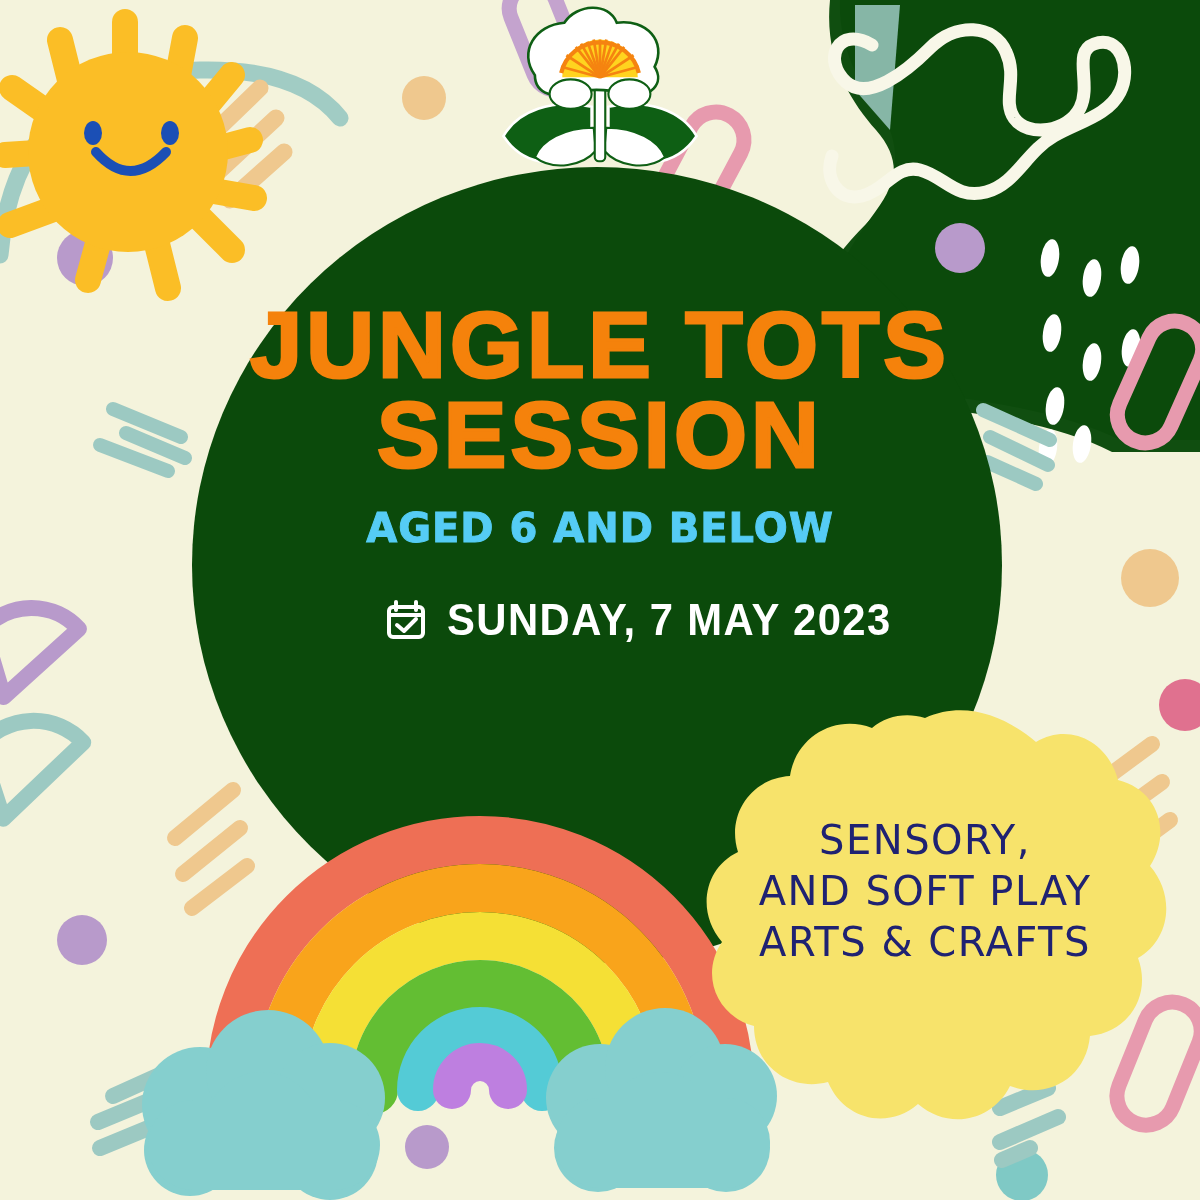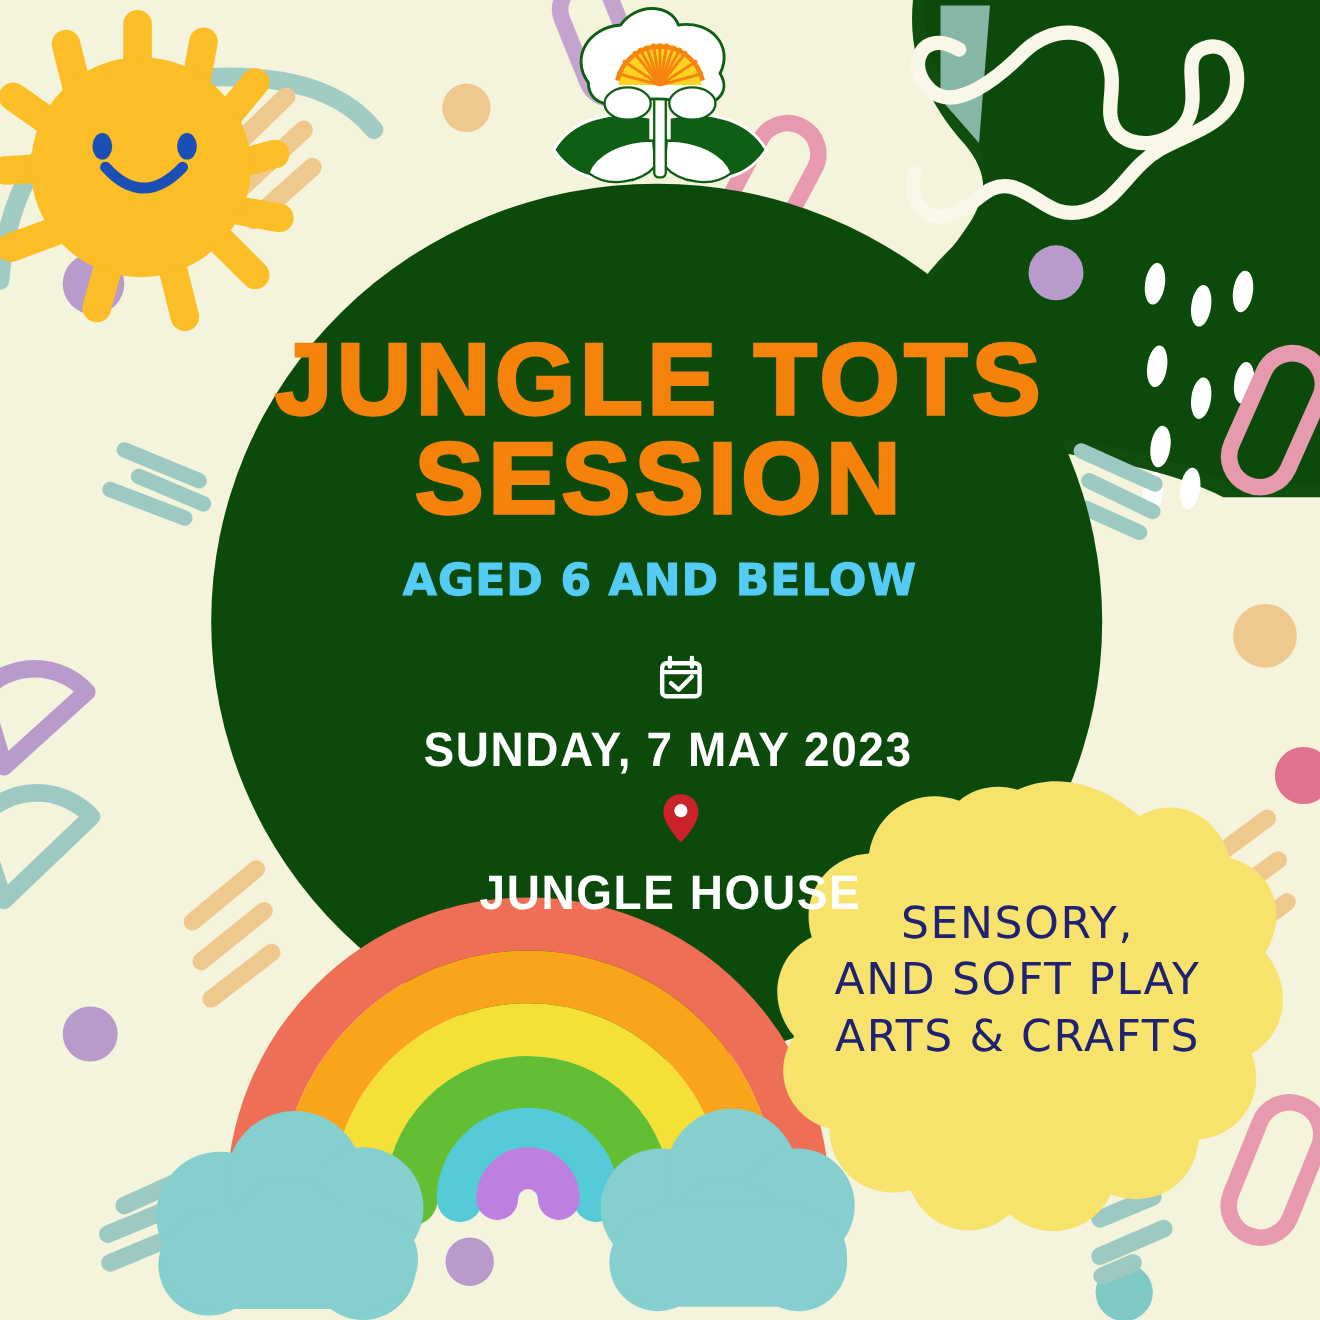--- a/index.html
+++ b/index.html
@@ -52,21 +52,21 @@
     letter-spacing:1px;
     text-transform:uppercase;
     -webkit-text-stroke:1px #55CCF5;
   }
   #details{
     position:absolute;
     left:385px;top:595px;
     display:flex;flex-direction:column;gap:14px;
   }
   .detail-row{
-    display:flex;align-items:center;gap:20px;flex-direction:column;
+    display:flex;align-items:center;gap:20px;
   }
   .detail-icon{
     width:42px;height:46px;
     display:flex;align-items:center;justify-content:center;
     flex:0 0 42px;
   }
   .detail-text{
     color:#FFFFFF;
     font-family:"Liberation Sans Narrow","Liberation Sans",sans-serif;
     font-weight:bold;
@@ -341,29 +341,20 @@
             <line x1="10" y1="2" x2="10" y2="10" stroke="#FFFFFF" stroke-width="4" stroke-linecap="round"></line>
             <line x1="30" y1="2" x2="30" y2="10" stroke="#FFFFFF" stroke-width="4" stroke-linecap="round"></line>
             <line x1="3" y1="15" x2="37" y2="15" stroke="#FFFFFF" stroke-width="4"></line>
             <path d="M 11 25 L 18 31 L 30 19" fill="none" stroke="#FFFFFF" stroke-width="4" stroke-linecap="round" stroke-linejoin="round"></path>
           </svg>
         </span>
         <span class="detail-text">Sunday, 7 May 2023</span>
       </div>
 
 
-      <div class="detail-row">
-        <span class="detail-icon">
-          <svg width="40" height="48" viewBox="0 0 40 48" xmlns="http://www.w3.org/2000/svg">
-            <path d="M 20 2 C 11 2 4 9 4 18 C 4 30 20 46 20 46 C 20 46 36 30 36 18 C 36 9 29 2 20 2 Z" fill="#CC2229"></path>
-            <circle cx="20" cy="17" r="6" fill="#FFFFFF"></circle>
-          </svg>
-        </span>
-        <span class="detail-text">Jungle House</span>
-      </div>
 
     </div>
 
     <div id="badge-text">
       <span class="badge-line">Sensory,</span>
       <span class="badge-line">and soft play</span>
       <span class="badge-line">Arts &amp; Crafts</span>
     </div>
 
   </div>

